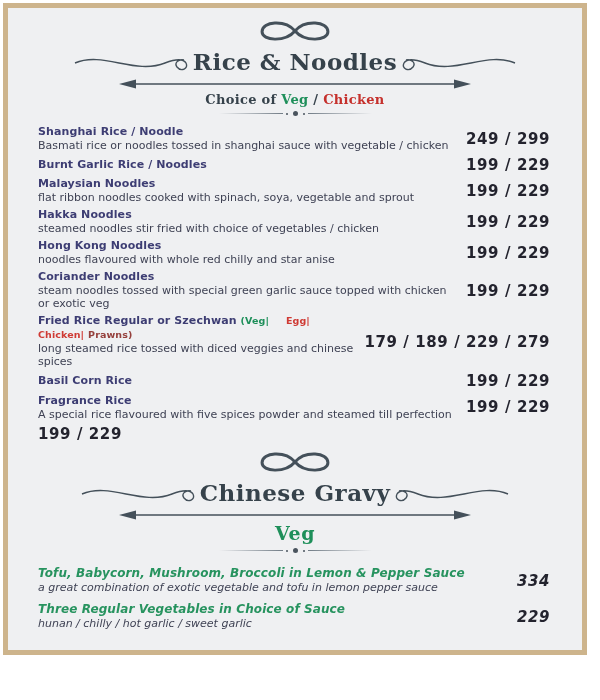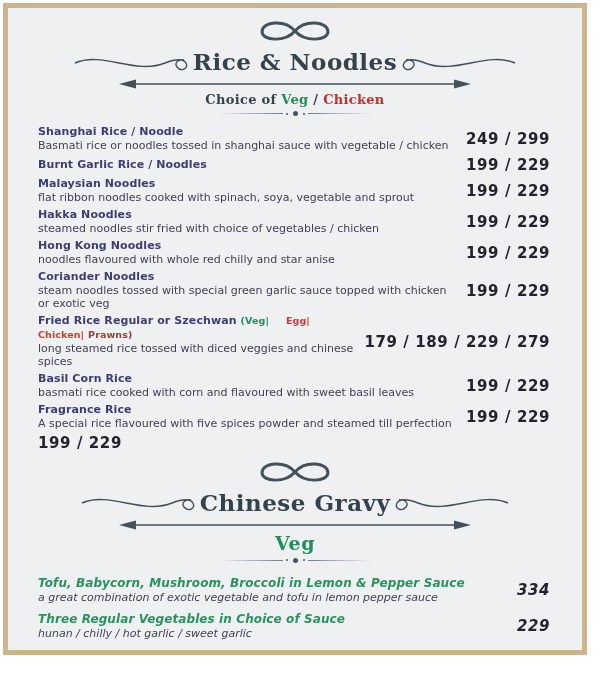--- a/index.html
+++ b/index.html
@@ -158,21 +158,20 @@
           <span class="tag tag-prawns">Prawns)</span>
         </div>
         <div class="item-desc">long steamed rice tossed with diced veggies and chinese spices</div>
       </div>
       <div class="item-price">179 / 189 / 229 / 279</div>
     </div>
 
     <div class="item">
       <div class="item-text">
         <div class="item-name">Basil Corn Rice</div>
-        <div class="item-desc">basmati rice cooked with corn and flavoured with sweet basil leaves</div>
       </div>
       <div class="item-price">199 / 229</div>
     </div>
 
     <div class="item">
       <div class="item-text">
         <div class="item-name">Fragrance Rice</div>
         <div class="item-desc">A special rice flavoured with five spices powder and steamed till perfection</div>
       </div>
       <div class="item-price">199 / 229</div>

